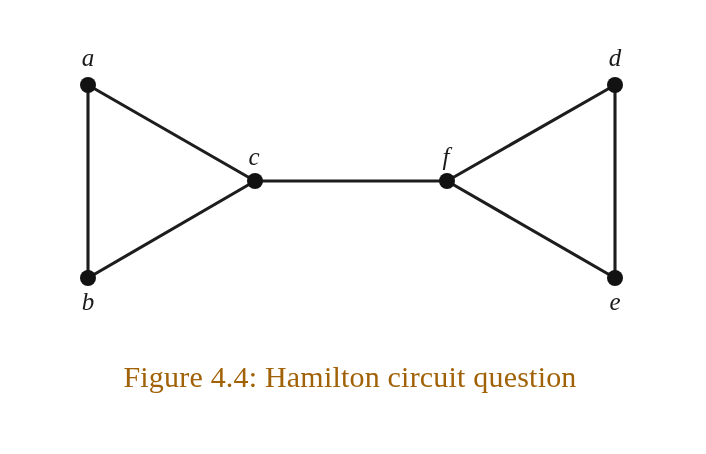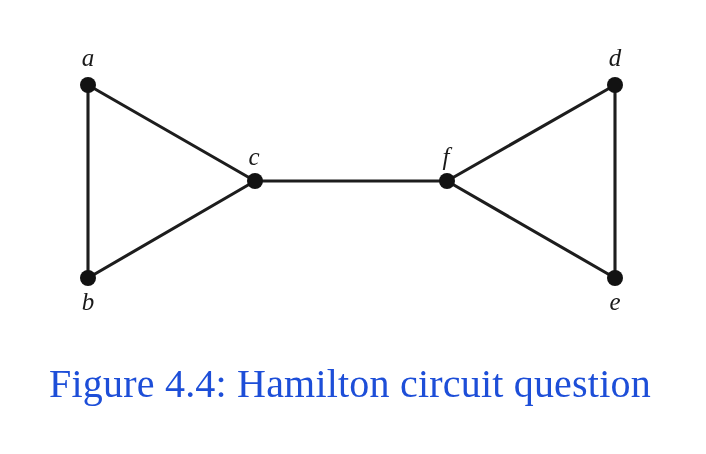--- a/index.html
+++ b/index.html
@@ -46,24 +46,24 @@
     fill: #121212;
     stroke: none;
   }
   #caption {
     position: absolute;
     left: 0;
     top: 360px;
     width: 700px;
     text-align: center;
     font-family: "Liberation Serif", "DejaVu Serif", serif;
-    font-size: 40px;
+    font-size: 30px;
     font-weight: 400;
     letter-spacing: 0.2px;
-    color: #1d4ed8;
+    color: #a16207;
     white-space: nowrap;
   }
 </style>
 </head>
 <body>
 
 <div id="figure-root">
 
   <svg id="graph-svg" viewBox="0 0 706 340">
     <g id="edges-group">

